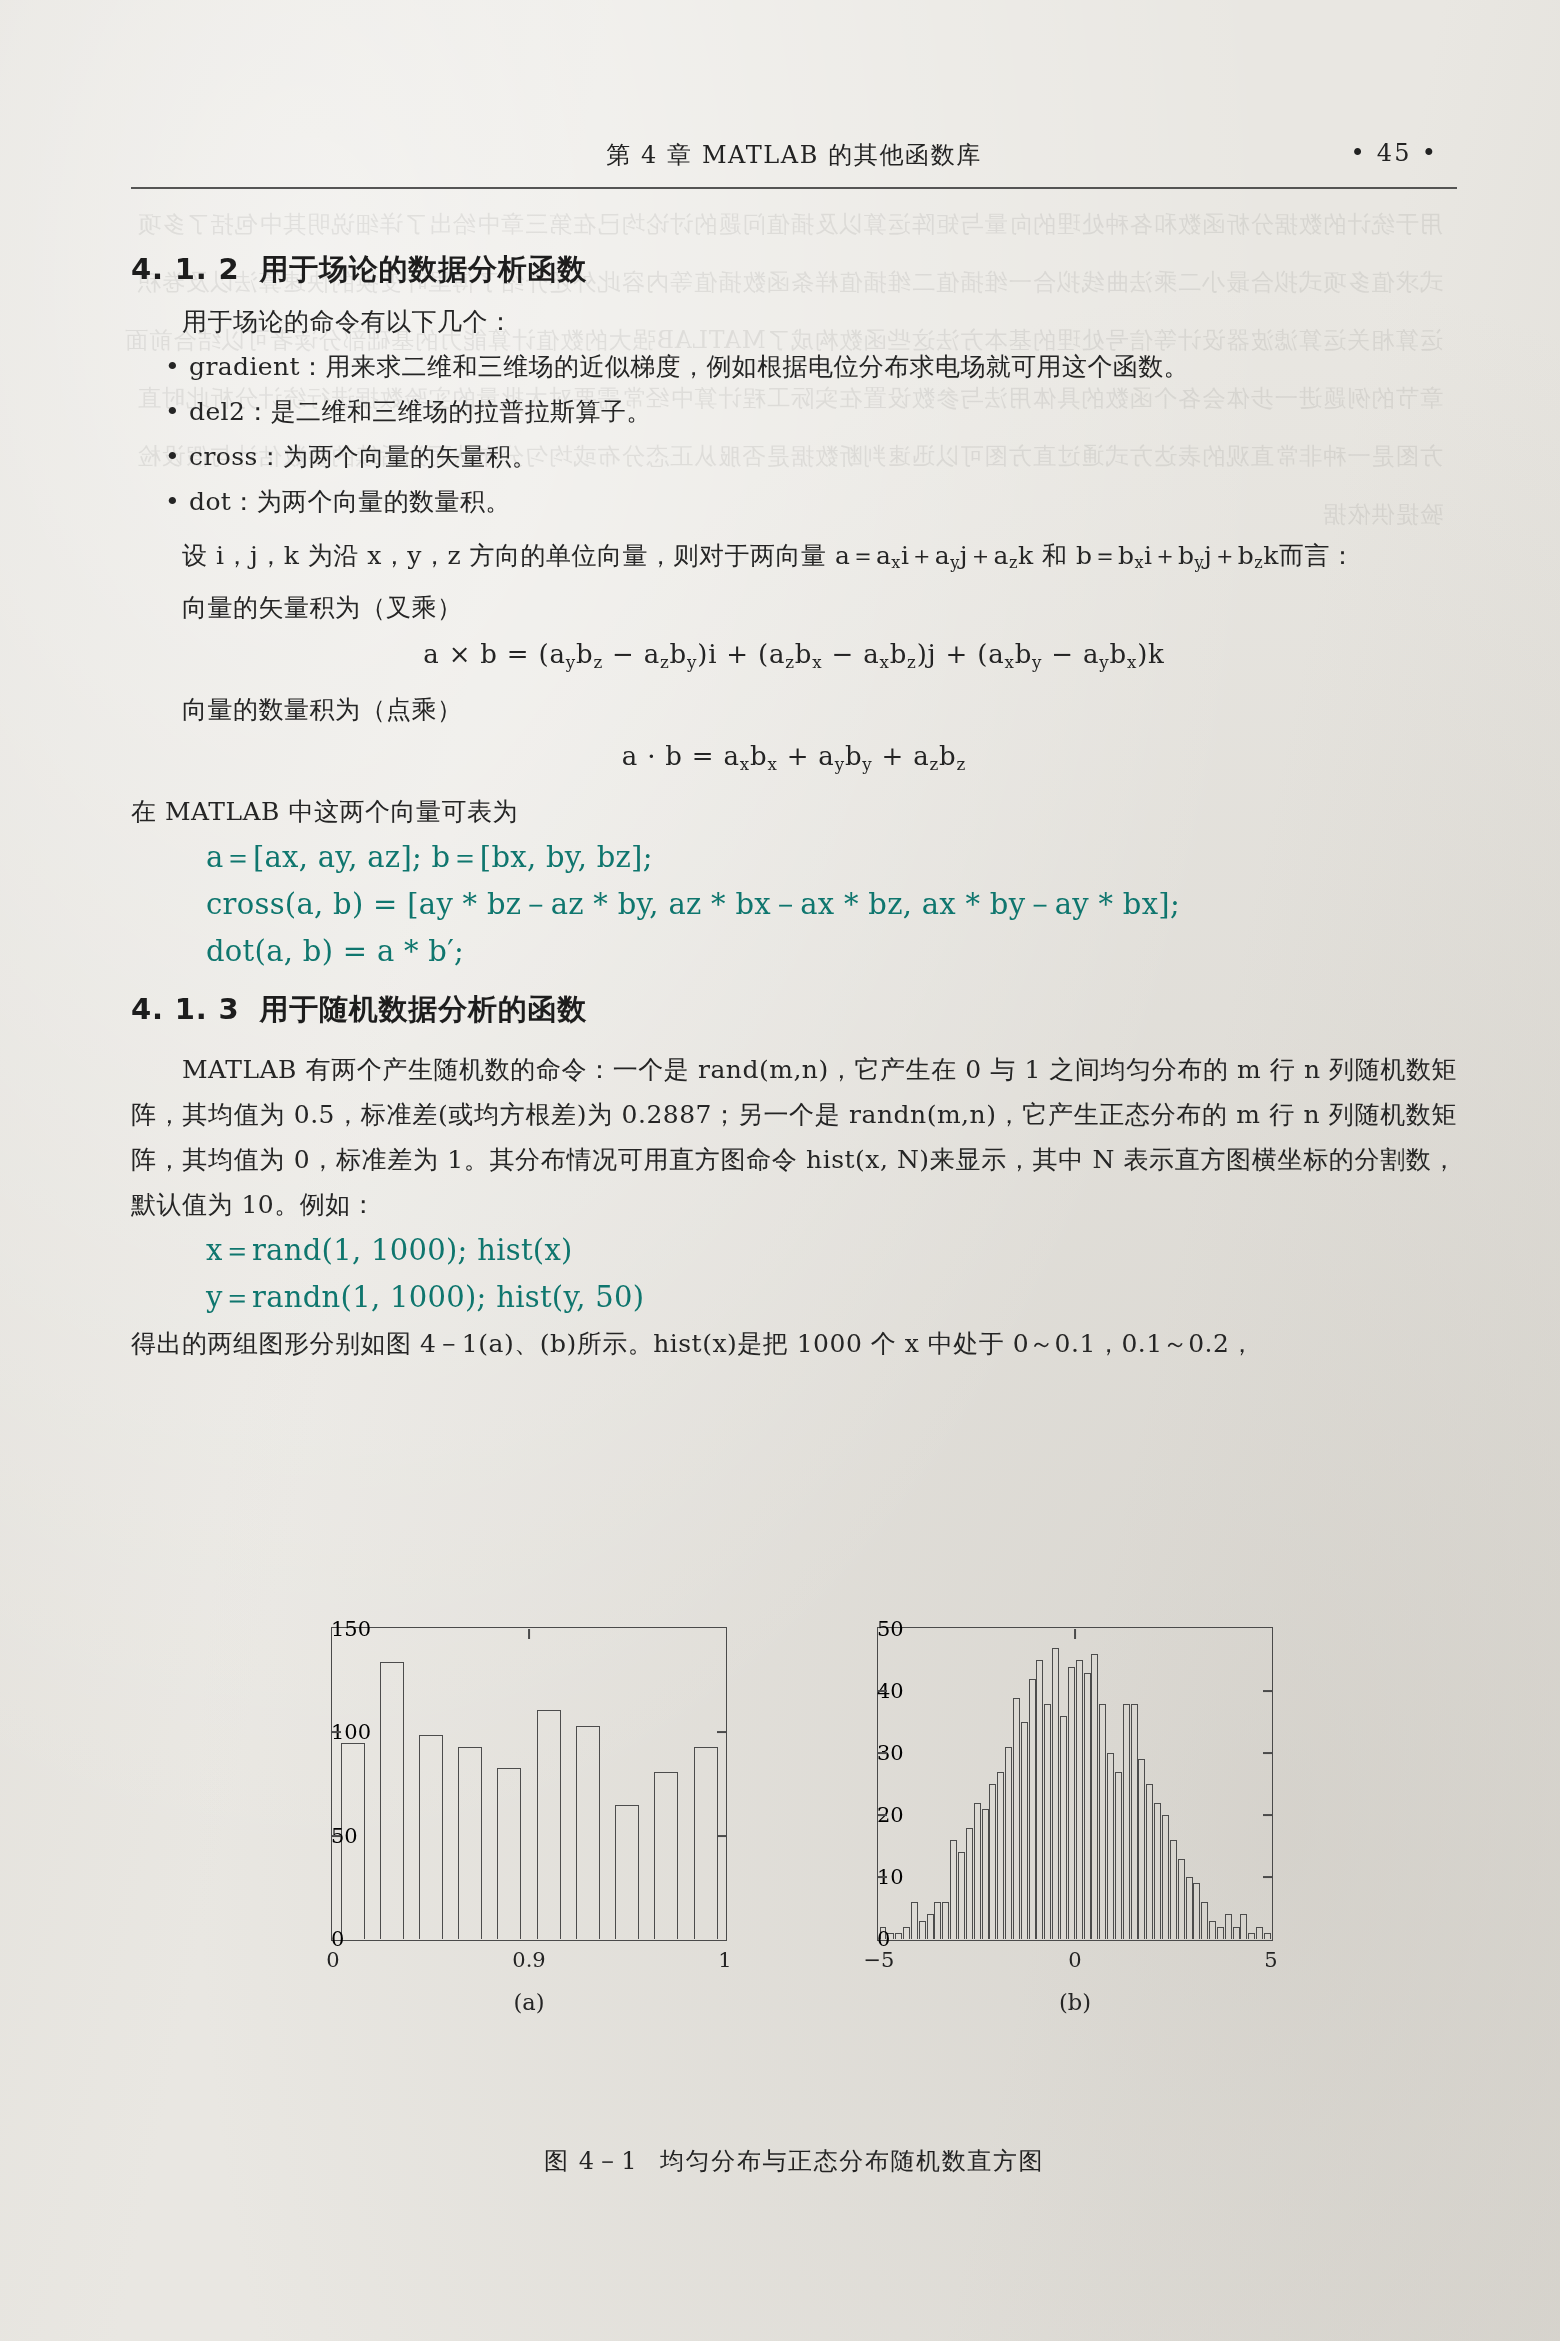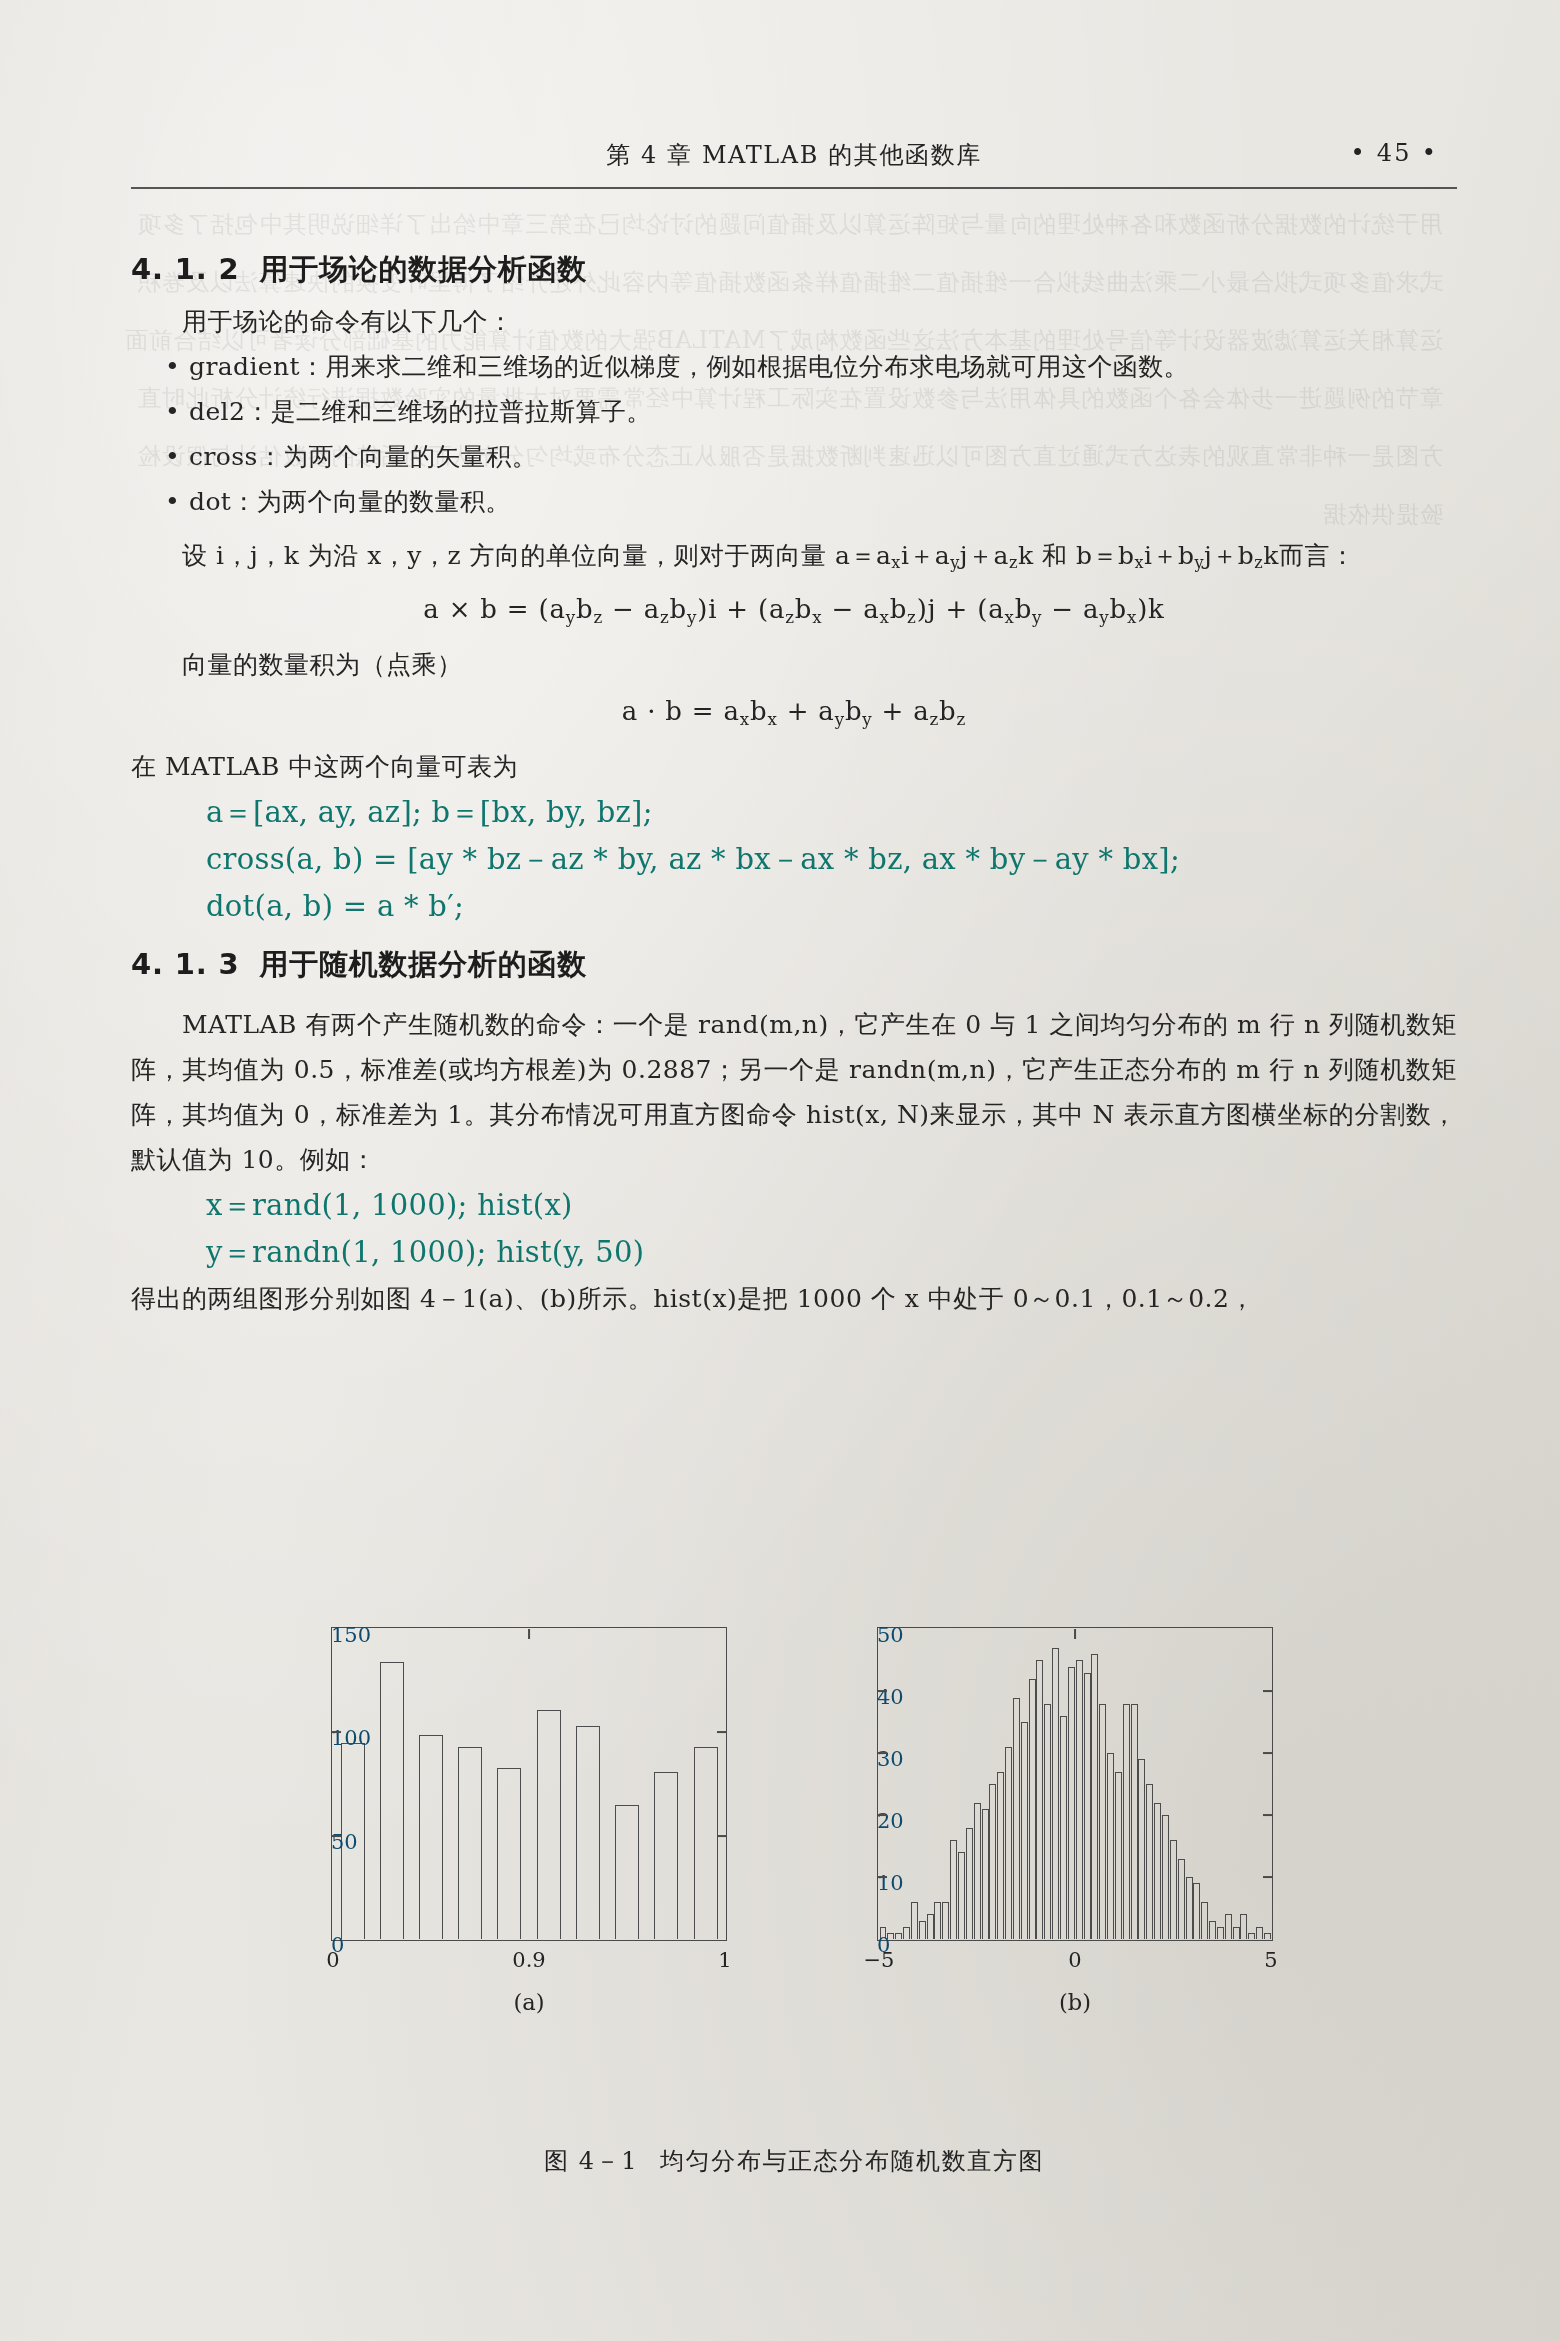--- a/index.html
+++ b/index.html
@@ -200,23 +200,22 @@
     box-sizing: border-box;
     background: transparent;
   }
   .bar.thin { border-width: 1.2px; }
   .ytick {
     position: absolute;
     right: 100%;
     transform: translateY(-50%);
     padding-right: 11px;
     font-size: 21px;
-    color: #0c4a6e;
+    color: #000000;
     white-space: nowrap;
-    margin-top: 6px;
   }
   .ytickmark {
     position: absolute;
     width: 10px;
     height: 1.9px;
     background: #4a4a4a;
     transform: translateY(-50%);
   }
   .xtick {
     position: absolute;
@@ -282,20 +281,21 @@
 
       <ul class="bullets">
         <li><span class="dot">•</span><span>gradient：用来求二维和三维场的近似梯度，例如根据电位分布求电场就可用这个函数。</span></li>
         <li><span class="dot">•</span><span>del2：是二维和三维场的拉普拉斯算子。</span></li>
         <li><span class="dot">•</span><span>cross：为两个向量的矢量积。</span></li>
         <li><span class="dot">•</span><span>dot：为两个向量的数量积。</span></li>
       </ul>
 
       <p class="para indent">设 i，j，k 为沿 x，y，z 方向的单位向量，则对于两向量 a＝a<sub>x</sub>i＋a<sub>y</sub>j＋a<sub>z</sub>k 和 b＝b<sub>x</sub>i＋b<sub>y</sub>j＋b<sub>z</sub>k而言：</p>
 
+      <p class="para" style="padding-left:51px">向量的矢量积为（叉乘）</p>
 
       <div class="eq">a × b = (a<sub>y</sub>b<sub>z</sub> − a<sub>z</sub>b<sub>y</sub>)i + (a<sub>z</sub>b<sub>x</sub> − a<sub>x</sub>b<sub>z</sub>)j + (a<sub>x</sub>b<sub>y</sub> − a<sub>y</sub>b<sub>x</sub>)k</div>
 
       <p class="para" style="padding-left:51px">向量的数量积为（点乘）</p>
 
       <div class="eq">a · b = a<sub>x</sub>b<sub>x</sub> + a<sub>y</sub>b<sub>y</sub> + a<sub>z</sub>b<sub>z</sub></div>
 
       <p class="para">在 MATLAB 中这两个向量可表为</p>
 
       <div class="code">a＝[ax, ay, az]; b＝[bx, by, bz];</div>

